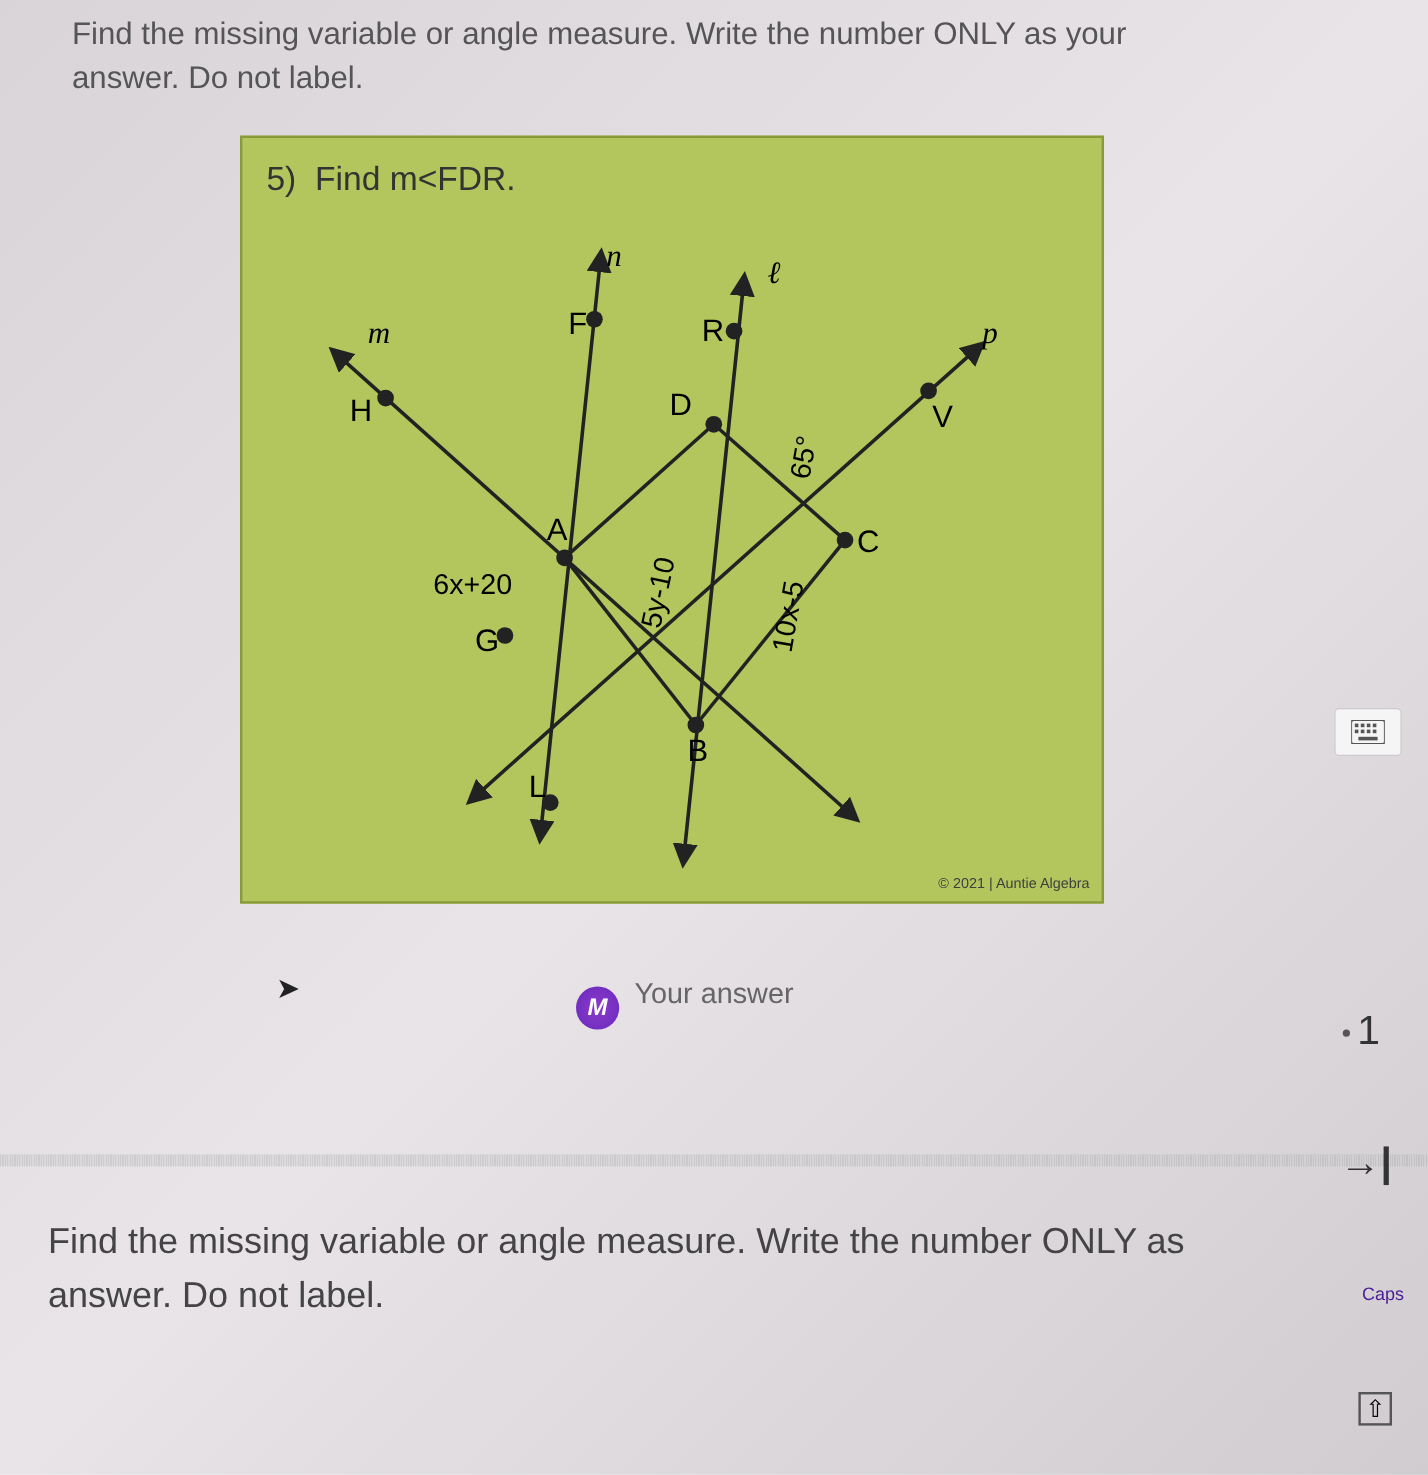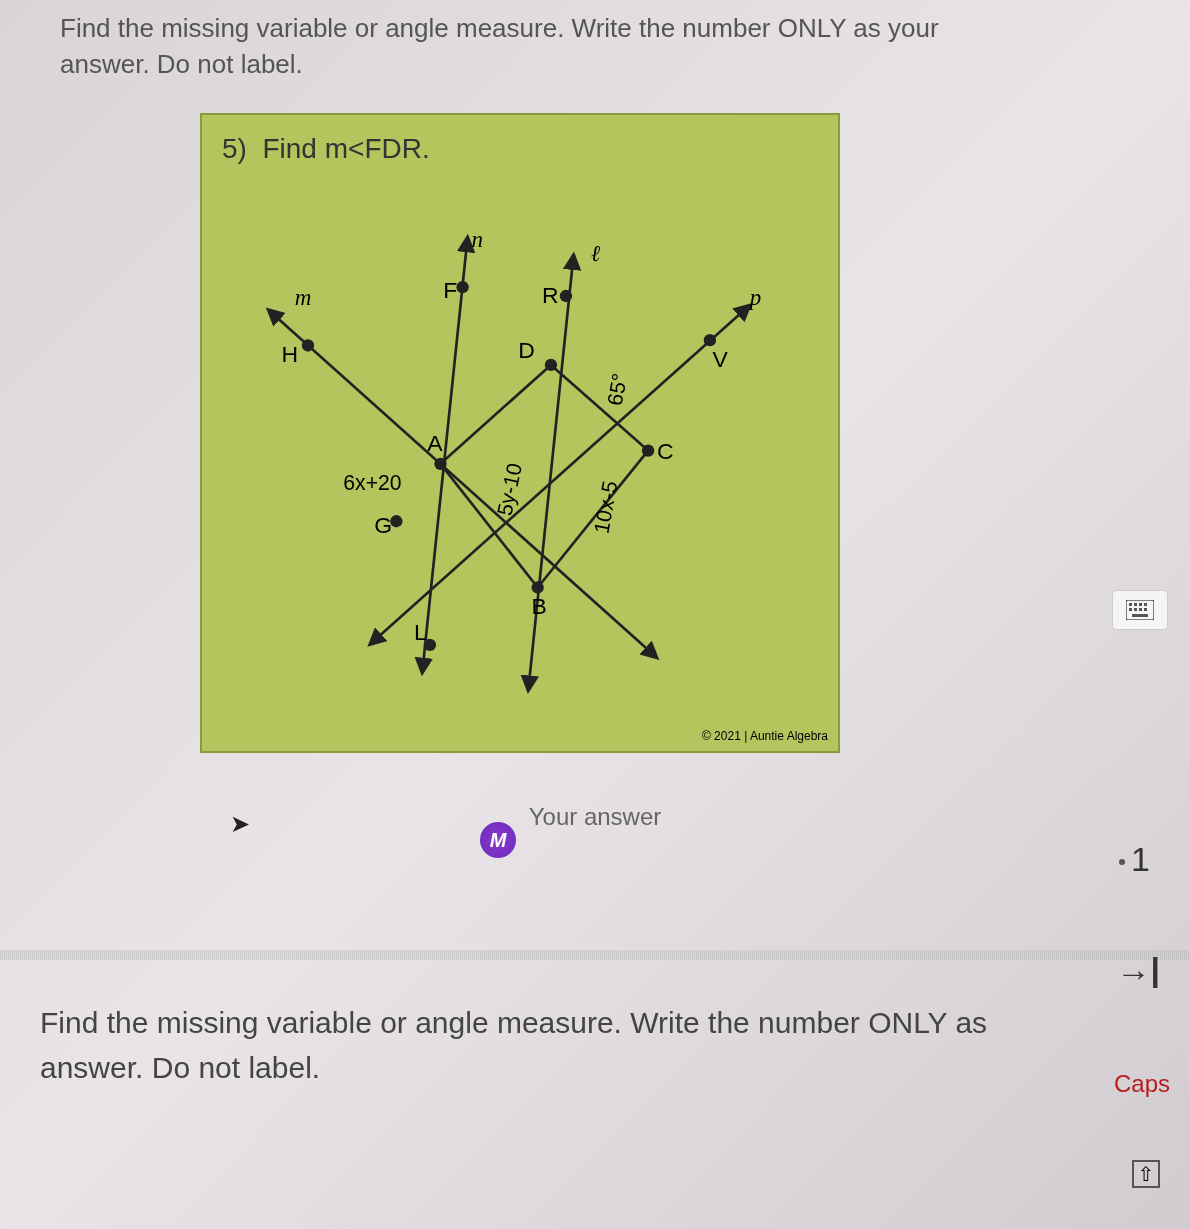--- a/index.html
+++ b/index.html
@@ -11,26 +11,26 @@
       position: relative;
       overflow: hidden;
     }
     .instruction-top {
       padding: 10px 60px;
       font-size: 26px;
       color: #555;
       line-height: 1.4;
     }
     .diagram-outer {
-      margin: 20px 200px 20px 200px;
+      margin: 20px 200px 32px 200px;
       border: 2px solid #8a9a3a;
       background: #b3c65e;
       padding: 0;
       position: relative;
-      width: 640px;
+      width: 720px;
       height: 640px;
     }
     .diagram-title {
       font-size: 28px;
       color: #333;
       padding: 18px 20px 10px 20px;
       font-weight: normal;
     }
     .diagram-canvas {
       position: relative;
@@ -39,21 +39,21 @@
     }
     .diagram-canvas svg {
       width: 100%;
       height: 100%;
     }
     .copyright {
       position: absolute;
       bottom: 8px;
       right: 10px;
       font-size: 12px;
-      color: #000000;
+      color: #404040;
     }
     .cursor-arrow {
       position: absolute;
       font-size: 24px;
       color: #222;
     }
     .answer-row {
       display: flex;
       align-items: center;
       padding: 30px 20px 10px 20px;
@@ -257,17 +257,17 @@
   </div>
 </div>
 
 <div class="dot-row">
   <span class="dot"></span>
   <span class="side-big">1</span>
 </div>
 
 <div style="position:absolute; right:30px; top:950px; font-size:34px; font-weight:bold; color:#333;">→|</div>
 
-<div style="position:absolute; right:20px; top:1070px; font-size:24px; color:#b91c1c;">Caps</div>
+<div style="position:absolute; right:20px; top:1070px; font-size:15px; color:#4c1d95;">Caps</div>
 
 <div style="position:absolute; right:30px; top:1160px;">
   <span class="side-arrow">⇧</span>
 </div>
 
 </body></html>

